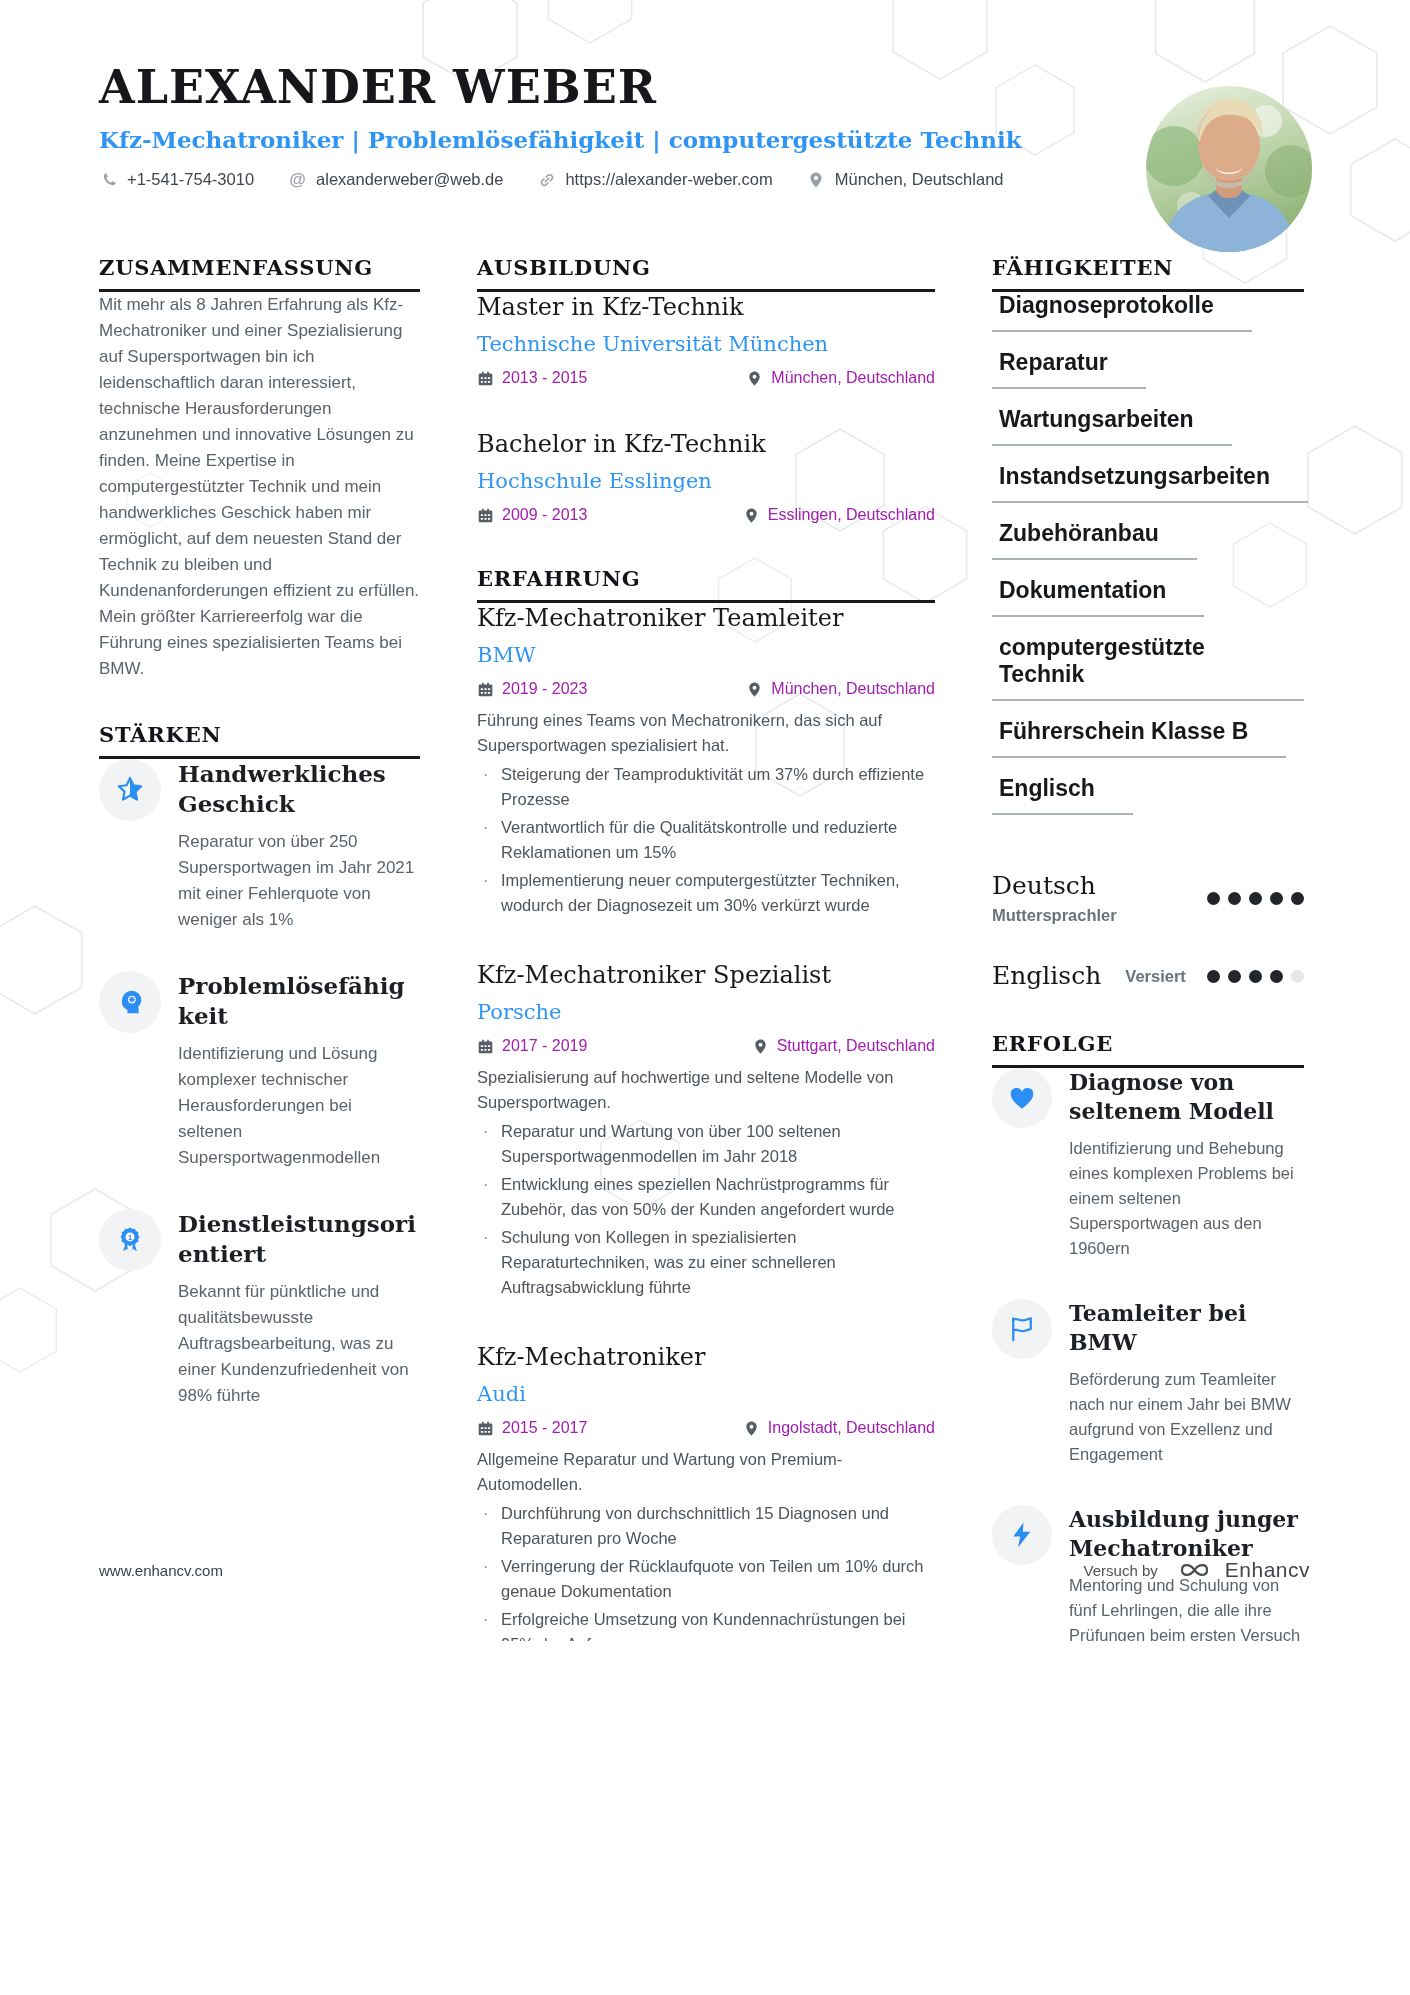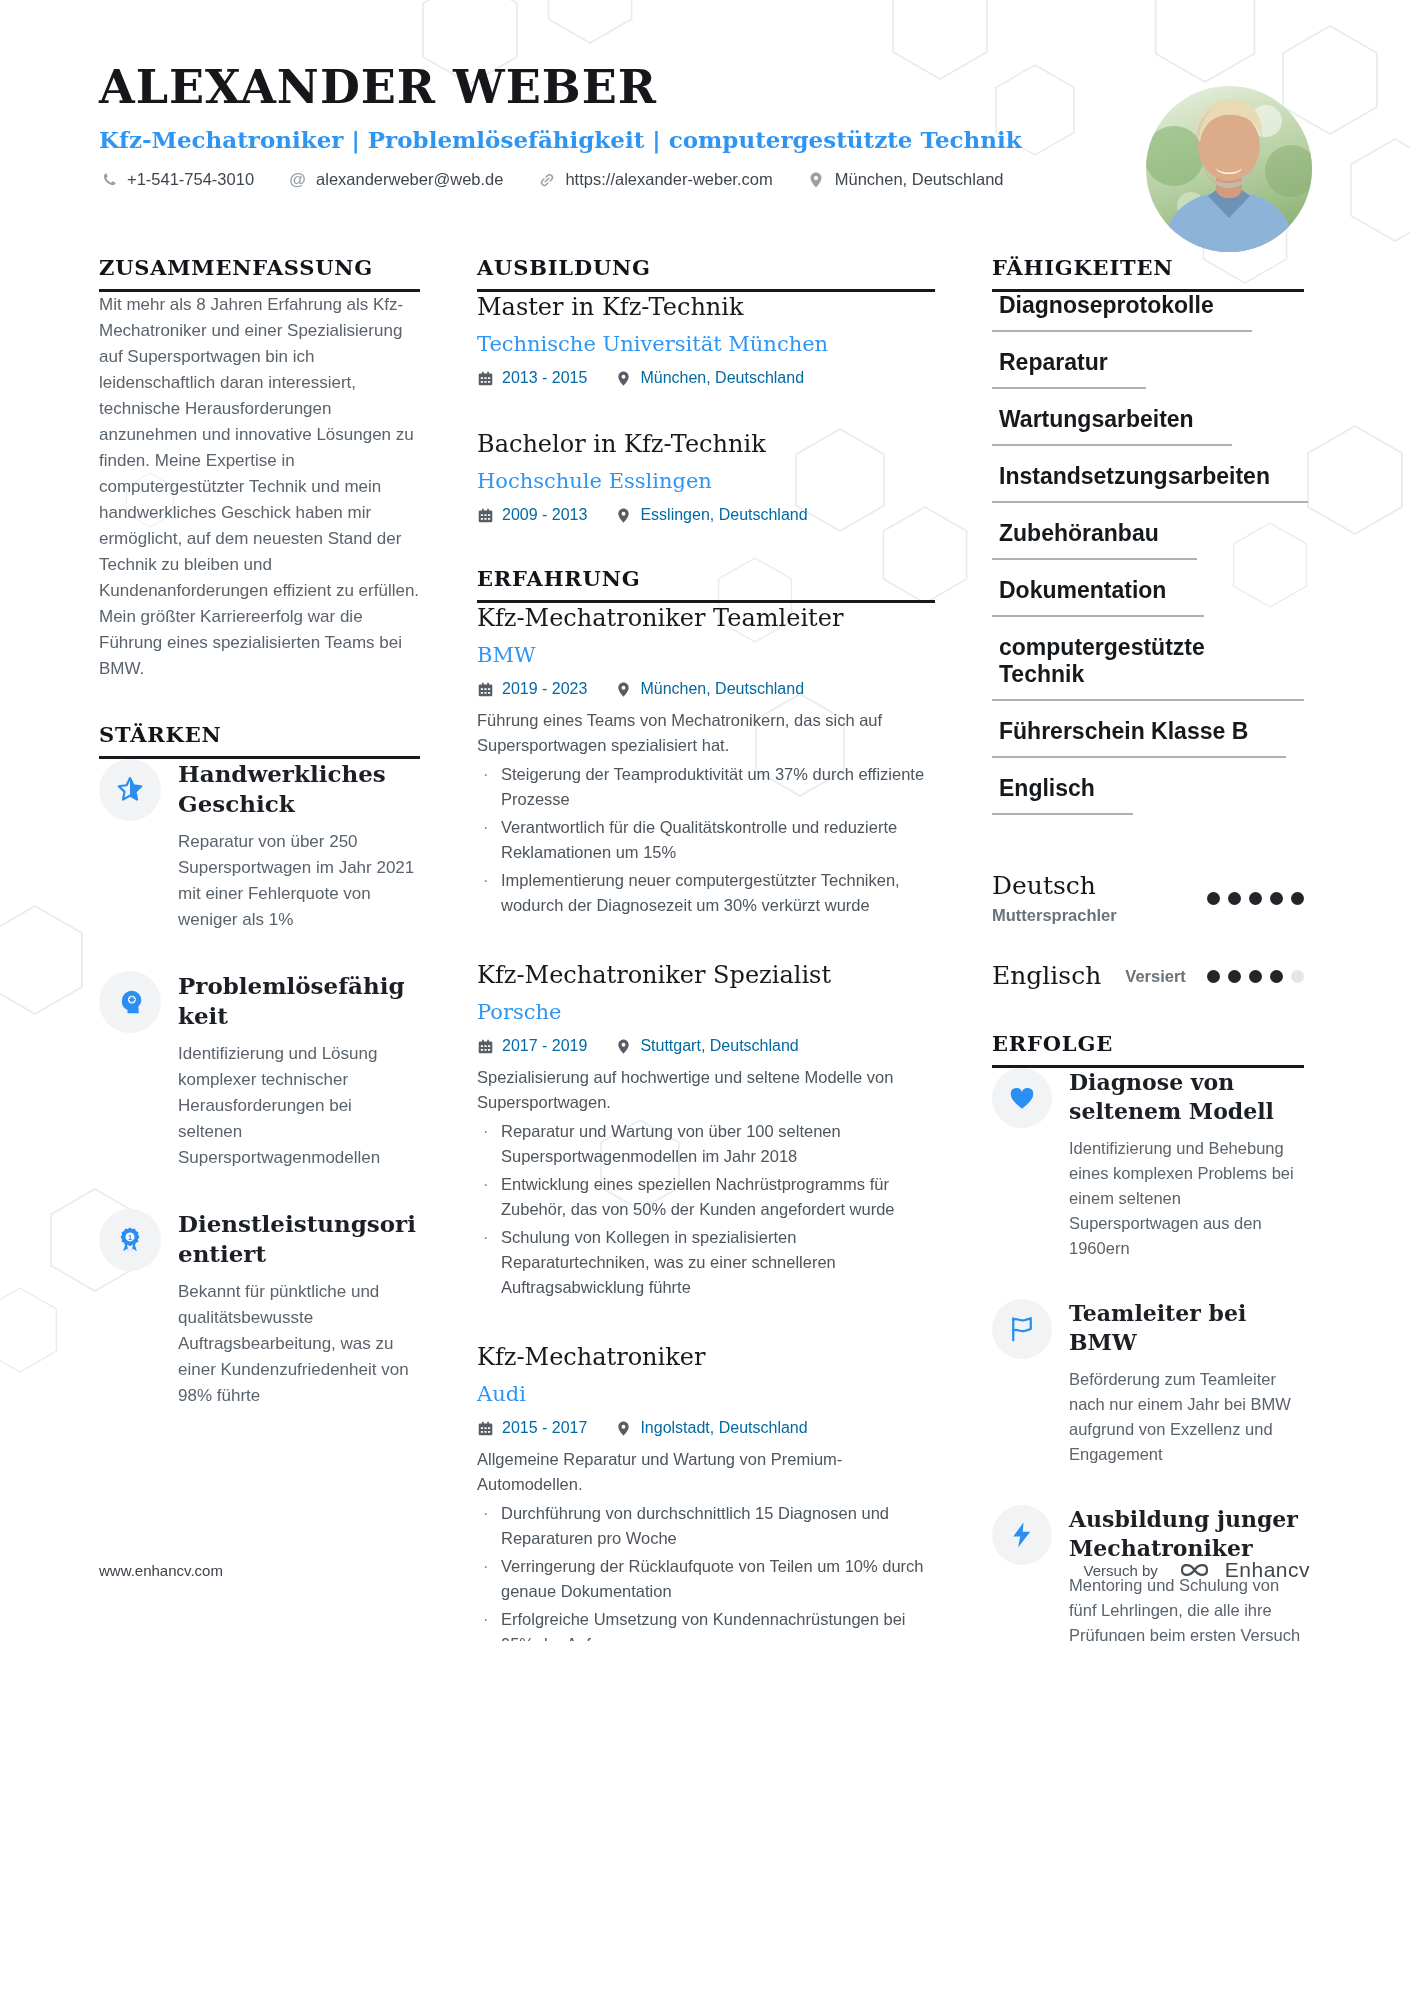--- a/index.html
+++ b/index.html
@@ -40,21 +40,21 @@
   .feat-icon svg{width:30px;height:30px;}
   .feat-txt{min-width:0;}
   .feat-title{font-family:"DejaVu Serif",serif;font-size:23px;line-height:30px;color:#1c2025;
               overflow-wrap:anywhere;font-weight:bold;}
   .feat-desc{font-size:17px;line-height:26px;color:#5a636c;margin-top:10px;overflow-wrap:anywhere;}
 
   
   .entry{margin-bottom:42px;}
   .entry-title{font-family:"DejaVu Serif",serif;font-size:24px;line-height:31px;color:#17191c;}
   .entry-sub{font-family:"DejaVu Serif",serif;font-size:21px;line-height:28px;color:#2e95f2;margin-top:7px;}
-  .meta{display:flex;align-items:center;gap:28px;margin-top:11px;font-size:16px;color:#0369a1;}
+  .meta{display:flex;align-items:center;gap:28px;margin-top:11px;font-size:16px;color:#a21caf;justify-content:space-between;}
   .meta-item{display:flex;align-items:center;gap:8px;}
   .meta-item svg{width:17px;height:17px;flex:none;}
   .entry-desc{font-size:16.5px;line-height:25px;color:#4d555d;margin-top:10px;}
   ul.bullets{list-style:none;margin:4px 0 0 0;padding:0;}
   ul.bullets li{position:relative;padding-left:24px;font-size:16.5px;line-height:25px;
                 color:#4d555d;margin-top:3px;}
   ul.bullets li::before{content:"·";position:absolute;left:6px;top:0;color:#7d858d;}
 
   .cert-text{font-family:"DejaVu Serif",serif;font-weight:600;font-size:22px;line-height:30px;
              color:#15803d;text-align:center;}

